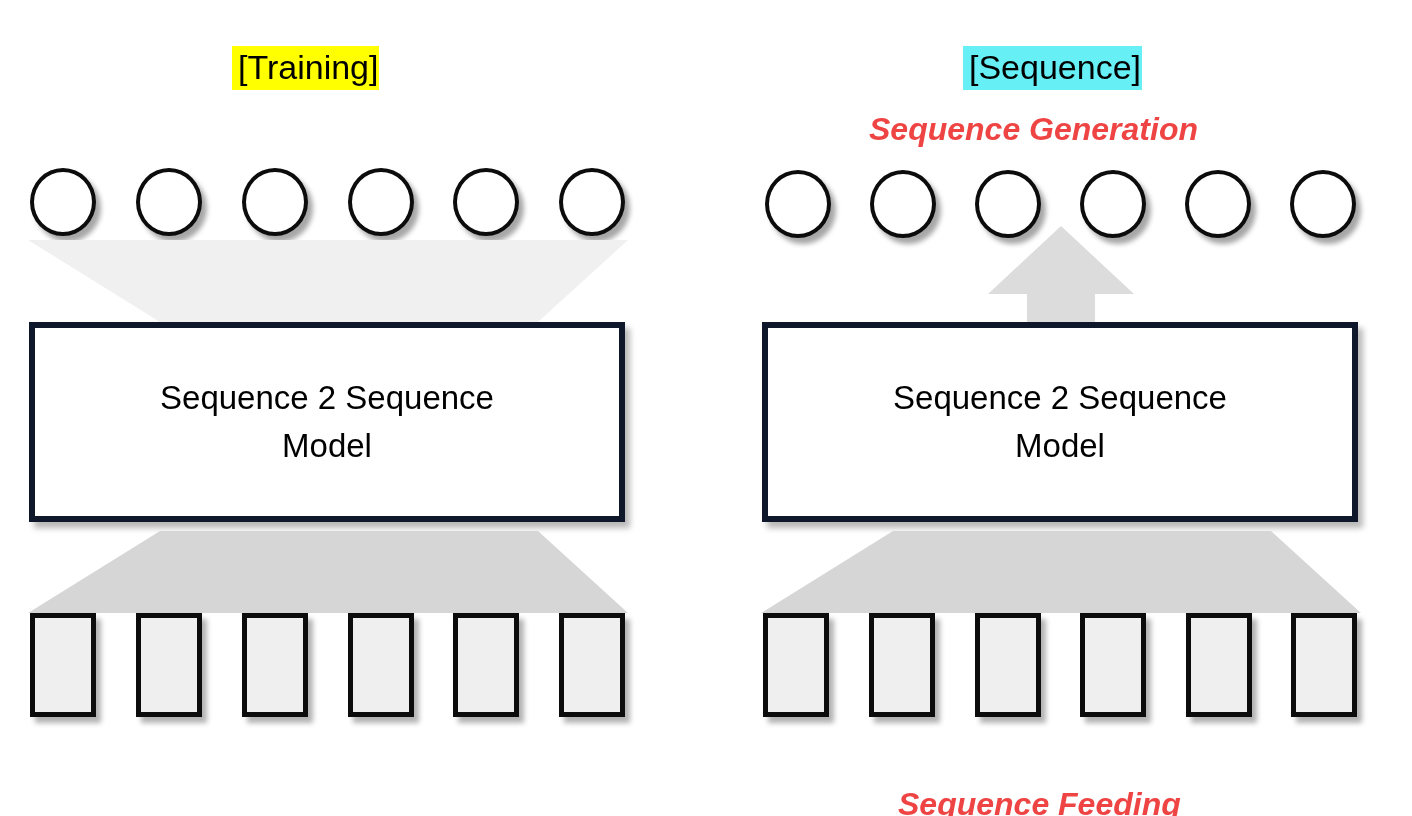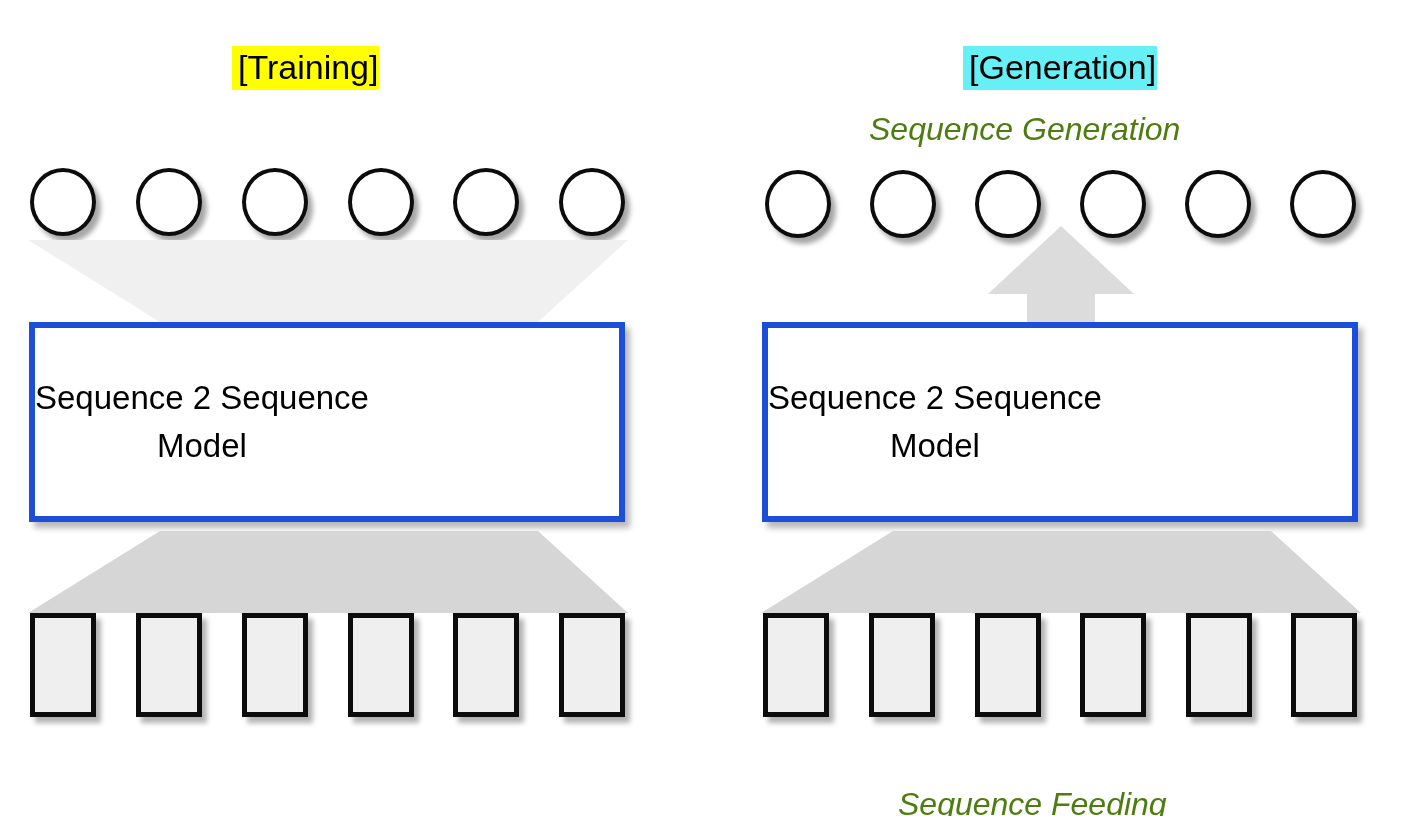--- a/index.html
+++ b/index.html
@@ -29,22 +29,22 @@
     padding: 2px 1px 4px 6px;
     font-family: "Liberation Sans", sans-serif;
   }
   .phase-label.training   { background: #ffff00; }
   .phase-label.inference  { background: #66f0f5; }
 
   .blue-caption {
     position: absolute;
     font-size: 32px;
     font-style: italic;
-    font-weight: normal;
-    color: #4d7c0f;
+    font-weight: bold;
+    color: #ef4444;
     white-space: nowrap;
     font-family: "Liberation Sans", sans-serif;
   }
 
   
   .token-circle {
     position: absolute;
     width: 66px;
     height: 68px;
     border: 4px solid #0c0c0c;
@@ -61,25 +61,26 @@
     height: 104px;
     border: 5px solid #0c0c0c;
     background: #efefef;
     box-sizing: border-box;
     box-shadow: 5px 6px 5px rgba(0,0,0,0.3);
   }
 
   
   .model-box {
     position: absolute;
-    border: 6px solid #1d4ed8;
+    border: 6px solid #0f172a;
     background: #ffffff;
     box-sizing: border-box;
     display: flex;
     align-items: center;
+    justify-content: center;
     box-shadow: 5px 6px 6px rgba(0,0,0,0.28);
   }
   .model-box-label {
     font-size: 33px;
     line-height: 1.47;
     color: #000000;
     text-align: center;
     font-family: "Liberation Sans", sans-serif;
   }
 
@@ -129,21 +130,21 @@
     <div class="token-rect" style="left:136px; top:613px;"></div>
     <div class="token-rect" style="left:242px; top:613px;"></div>
     <div class="token-rect" style="left:348px; top:613px;"></div>
     <div class="token-rect" style="left:453px; top:613px;"></div>
     <div class="token-rect" style="left:559px; top:613px;"></div>
 
   </div>
 
   <div>
 
-    <div class="phase-label inference" style="left:963px; top:46px;">[Generation]</div>
+    <div class="phase-label inference" style="left:963px; top:46px;">[Sequence]</div>
 
     <div class="blue-caption" style="left:869px; top:111px;">Sequence Generation</div>
 
     <div class="token-circle" style="left:765px;  top:170px;"></div>
     <div class="token-circle" style="left:870px;  top:170px;"></div>
     <div class="token-circle" style="left:975px;  top:170px;"></div>
     <div class="token-circle" style="left:1080px; top:170px;"></div>
     <div class="token-circle" style="left:1185px; top:170px;"></div>
     <div class="token-circle" style="left:1290px; top:170px;"></div>
 

